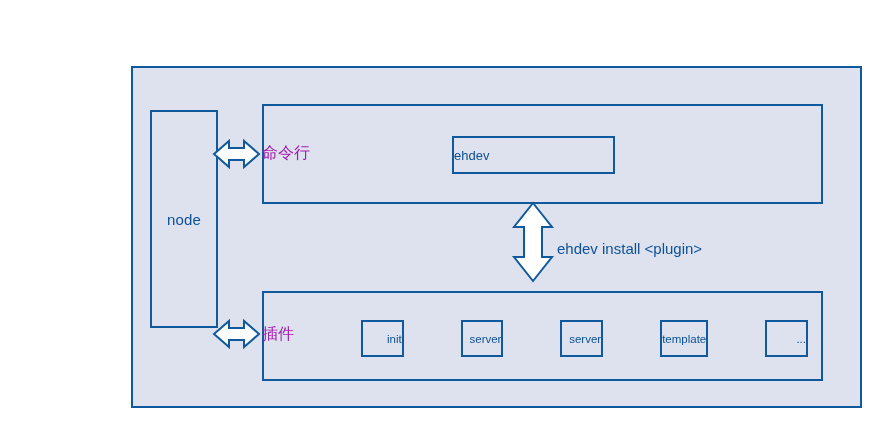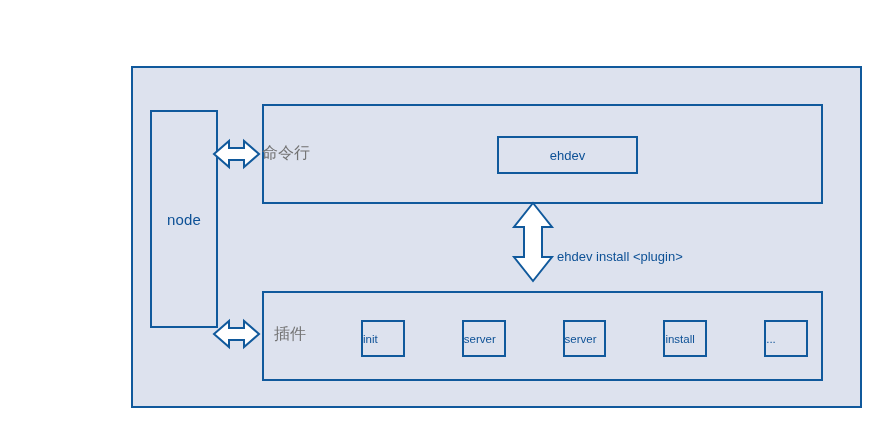--- a/index.html
+++ b/index.html
@@ -71,48 +71,47 @@
   .section-bottom {
     left: 262px;
     top: 291px;
     width: 561px;
     height: 90px;
   }
 
   
   .side-label {
     position: absolute;
-    color: #737373;
+    color: #a21caf;
     font-size: 16px;
     white-space: nowrap;
     line-height: 1;
   }
   .side-label-cmd {
     left: 262px;
     top: 145px;
   }
   .side-label-plugin {
-    left: 246px;
+    left: 262px;
     top: 326px;
-    padding-left: 28px;
   }
 
   
   .ehdev-box {
     position: absolute;
-    left: 497px;
+    left: 452px;
     top: 136px;
-    width: 141px;
+    width: 163px;
     height: 38px;
     box-sizing: border-box;
     background: #dde2ee;
     border: 2px solid #10599c;
     display: flex;
     align-items: center;
-    justify-content: center;
+    justify-content: flex-start;
   }
   .ehdev-label {
     color: #0d5196;
     font-size: 13px;
   }
 
   
   .plugin-row {
     position: absolute;
     left: 318px;
@@ -123,35 +122,35 @@
     gap: 14px;
   }
   .plugin-chip {
     box-sizing: border-box;
     width: 70px;
     height: 37px;
     background: #dde2ee;
     border: 2px solid #10599c;
     display: flex;
     align-items: center;
-    justify-content: flex-start;
+    justify-content: flex-end;
     margin-left: 43px;
   }
   .plugin-chip-label {
     color: #0d5196;
     font-size: 11.5px;
   }
 
   
   .arrow-label {
     position: absolute;
     left: 557px;
-    top: 250px;
-    color: #0d5196;
-    font-size: 13px;
+    top: 241px;
+    color: #0d5196;
+    font-size: 15px;
     white-space: nowrap;
     line-height: 1;
   }
 
   
   .arrows-layer {
     position: absolute;
     left: 0;
     top: 0;
     width: 883px;
@@ -186,21 +185,21 @@
     <div class="plugin-chip">
       <span class="plugin-chip-label">init</span>
     </div>
     <div class="plugin-chip">
       <span class="plugin-chip-label">server</span>
     </div>
     <div class="plugin-chip">
       <span class="plugin-chip-label">server</span>
     </div>
     <div class="plugin-chip">
-      <span class="plugin-chip-label">install</span>
+      <span class="plugin-chip-label">template</span>
     </div>
     <div class="plugin-chip">
       <span class="plugin-chip-label">...</span>
     </div>
   </div>
 
   <svg class="arrows-layer" viewBox="0 0 883 430">
 
     <polygon points="214,154 229,141 229,148 244,148 244,141 259,154 244,167 244,160 229,160 229,167" fill="#ffffff" stroke="#10599c" stroke-width="2" stroke-linejoin="miter"></polygon>
 

